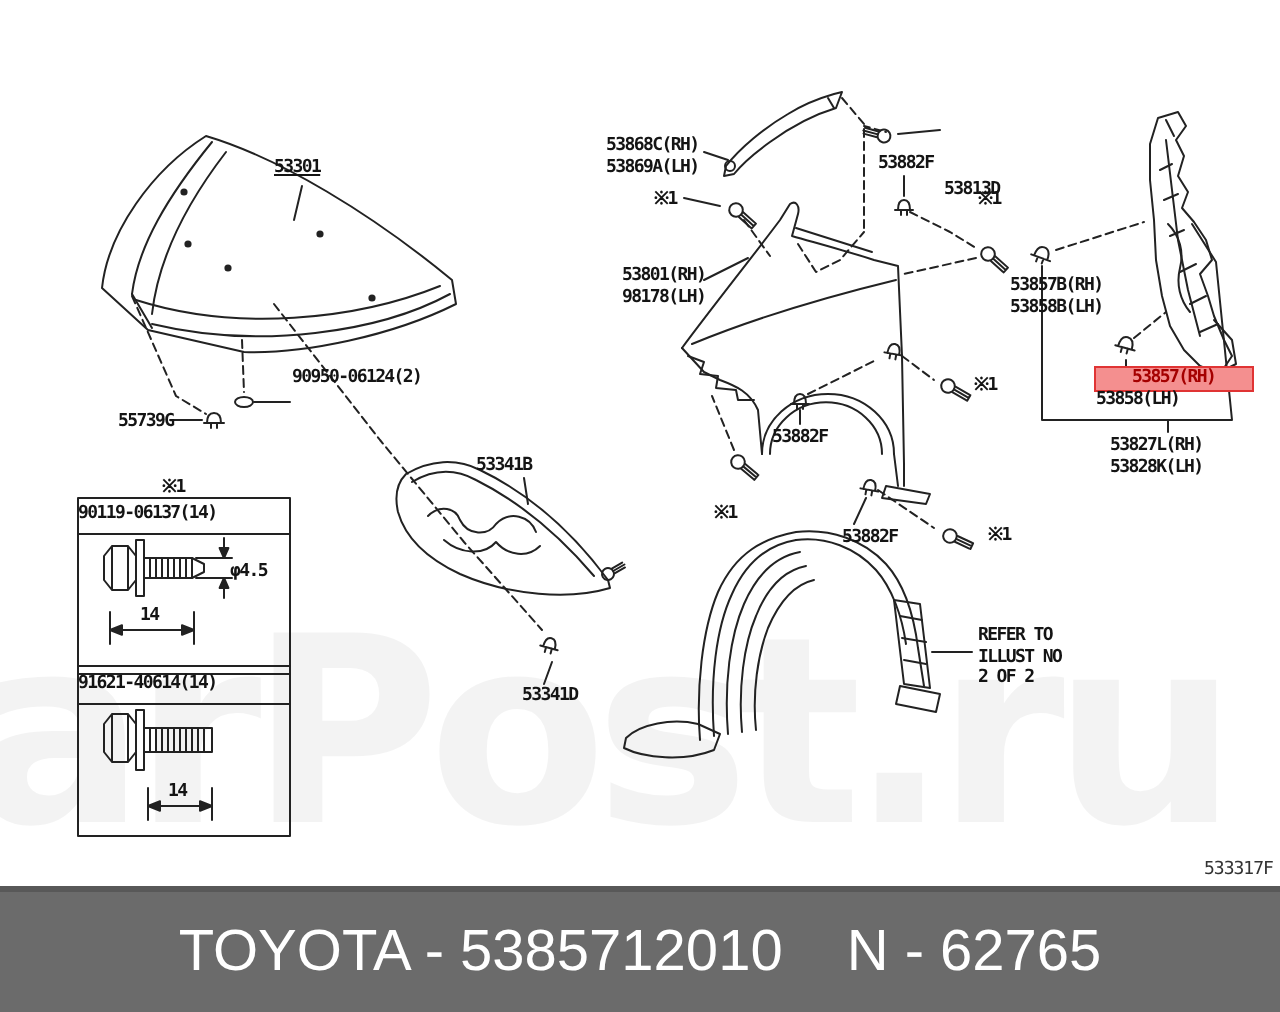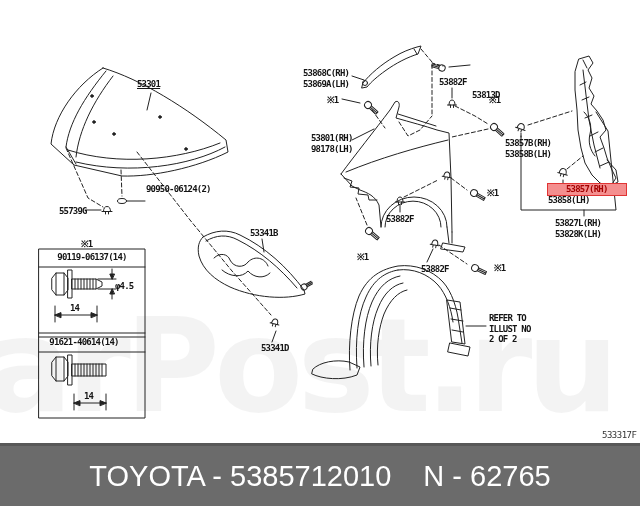--- a/index.html
+++ b/index.html
@@ -1,21 +1,21 @@
 <!DOCTYPE html>
 <html><head>
 <meta charset="utf-8">
 <style>
   html,body{margin:0;padding:0;background:#fff;}
   #screen{position:relative;width:640px;height:506px;background:#ffffff;overflow:hidden;
           font-family:"DejaVu Sans Mono","Liberation Mono",monospace;}
   #art{position:absolute;left:0;top:0;}
   .lbl{position:absolute;font-weight:bold;font-size:9px;letter-spacing:-0.8px;
        line-height:10.5px;color:#141414;white-space:nowrap;}
-  .lbl.center{text-align:center;}
+  .lbl.center{}
   .lbl .line{display:block;}
   .lbl .hl{display:inline-block;background:#f48f8f;outline:1.5px solid #e03434;
            color:#a50000;padding:0 18px;}
   #watermark{position:absolute;left:-15px;top:290px;width:700px;
              font-family:"DejaVu Sans",sans-serif;font-weight:bold;font-size:130px;
              color:#000;opacity:0.045;letter-spacing:-6px;pointer-events:none;}
   #diagram-code{position:absolute;font-weight:normal;font-size:9px;letter-spacing:-0.5px;color:#333;}
   #footer{position:absolute;left:0;top:443px;width:640px;height:63px;background:#6b6b6b;
           border-top:3px solid #585858;box-sizing:border-box;display:flex;align-items:center;
           justify-content:center;gap:32px;font-family:"Liberation Sans",sans-serif;
@@ -243,21 +243,21 @@
       </div>
       <div class="lbl" style="left: 70px; top: 303px;">
         <span class="line">14</span>
       </div>
       <div class="lbl center" style="left: 39px; top: 337px; width: 90px;">
         <span class="line">91621-40614(14)</span>
       </div>
       <div class="lbl" style="left: 84px; top: 391px;">
         <span class="line">14</span>
       </div>
-      <div class="lbl" style="left: 250px; top: 228px;">
+      <div class="lbl" style="left: 238px; top: 228px;">
         <span class="line">53341B</span>
       </div>
       <div class="lbl" style="left: 261px; top: 343px;">
         <span class="line">53341D</span>
       </div>
       <div class="lbl" style="left: 303px; top: 68px;">
         <span class="line">53868C(RH)</span>
         <span class="line">53869A(LH)</span>
       </div>
       <div class="lbl" style="left: 311px; top: 133px;">

